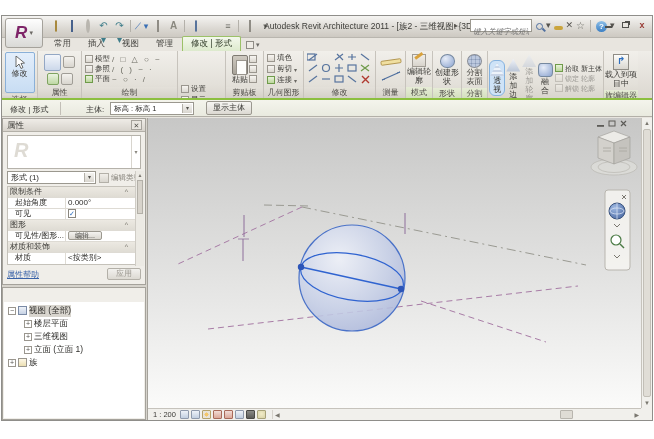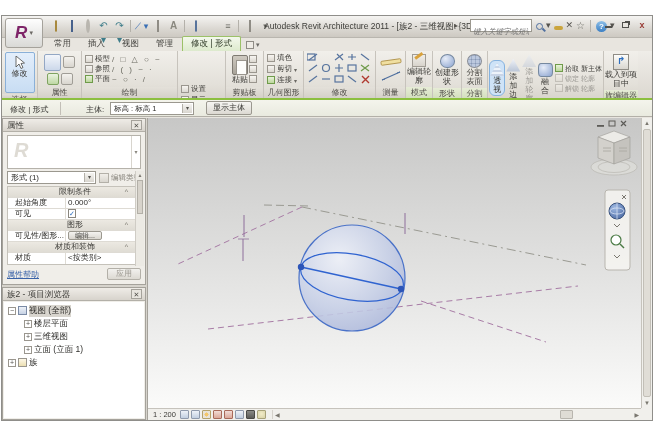--- a/index.html
+++ b/index.html
@@ -96,21 +96,21 @@
   .preview{margin:3px 4px 2px 4px;height:34px;background:#fff;border:1px solid #b5b2aa;position:relative;}
   .preview .ghost{position:absolute;left:6px;top:3px;font-size:20px;font-weight:bold;font-style:italic;color:#dedbd4;}
   .preview .pdd{position:absolute;right:0;top:0;bottom:0;width:9px;border-left:1px solid #d8d5ce;font-size:6px;color:#8a877f;text-align:center;line-height:32px;}
   .typerow{display:flex;margin:0 4px 2px 4px;gap:3px;align-items:center;}
   .typesel{flex:1;height:13px;background:#fff;border:1px solid #9b988f;font-size:8px;line-height:11px;padding-left:3px;position:relative;color:#2f2e2b;}
   .typesel .arr{position:absolute;right:1px;top:1px;width:10px;height:9px;background:linear-gradient(#f4f3f0,#d9d6cf);border-left:1px solid #b3b0a8;font-size:6px;text-align:center;line-height:9px;color:#55534e;}
   .edittype{font-size:7.5px;color:#8a877f;display:flex;align-items:center;gap:2px;}
   .edittype .eicon{width:10px;height:10px;border:1px solid #b3b0a8;background:linear-gradient(#f0eee9,#d9d6cf);}
   .pgrid{margin:0 4px;border:1px solid #c5c2ba;background:#fff;font-size:8px;color:#2f2e2b;}
   .grow{display:flex;height:11px;line-height:10px;border-bottom:1px solid #dedbd4;}
-  .grow.header{background:linear-gradient(#ece9e2,#dfdcd4);color:#3c3b37;padding-left:2px;position:relative;justify-content:center;}
+  .grow.header{background:linear-gradient(#ece9e2,#dfdcd4);color:#3c3b37;padding-left:2px;position:relative;}
   .grow.header .chev{position:absolute;right:12px;top:0;color:#7a776f;font-size:7px;}
   .grow .lab{width:58px;padding-left:7px;border-right:1px solid #dedbd4;overflow:hidden;white-space:nowrap;}
   .grow .val{flex:1;padding-left:2px;position:relative;overflow:hidden;white-space:nowrap;}
   .chk{width:8px;height:8px;border:1px solid #8a877f;background:#fff;font-size:7px;line-height:7px;text-align:center;color:#2f6fbf;margin-top:1px;}
   .minibtn{display:inline-block;height:9px;padding:0 6px;background:linear-gradient(#f4f3f0,#d9d6cf);border:1px solid #9b988f;border-radius:2px;font-size:7px;line-height:8px;color:#3c3b37;}
   .pfoot{display:flex;justify-content:space-between;align-items:center;margin:3px 4px 0 4px;}
   .plink{font-size:8px;color:#3a63a8;text-decoration:underline;}
   .applybtn{height:12px;padding:0 8px;background:linear-gradient(#f2f1ee,#dcd9d2);border:1px solid #b3b0a8;border-radius:2px;font-size:8px;line-height:10px;color:#9a978f;}
   .pscroll{position:absolute;right:1px;top:52px;bottom:18px;width:9px;background:#eceae4;border-left:1px solid #cfccc5;}
   .pscroll .up{height:8px;font-size:5px;text-align:center;line-height:8px;color:#7a776f;}
@@ -484,21 +484,20 @@
           <span class="plink">属性帮助</span>
           <span class="applybtn">应用</span>
         </div>
         <div class="pscroll">
             <div class="up">▲</div>
             <div class="th"></div>
           </div>
       </div>
 
       <div class="palette browser">
-        <div class="ptitle"><span>族2 - 项目浏览器</span><span class="x">✕</span></div>
         <div class="tree">
           <div class="trow">
               <span class="exp">−</span>
               <span class="viewsic"></span>
               <span class="sel">视图 (全部)</span>
             </div>
           <div class="trow ind">
               <span class="exp">+</span>
               <span>楼层平面</span>
             </div>

